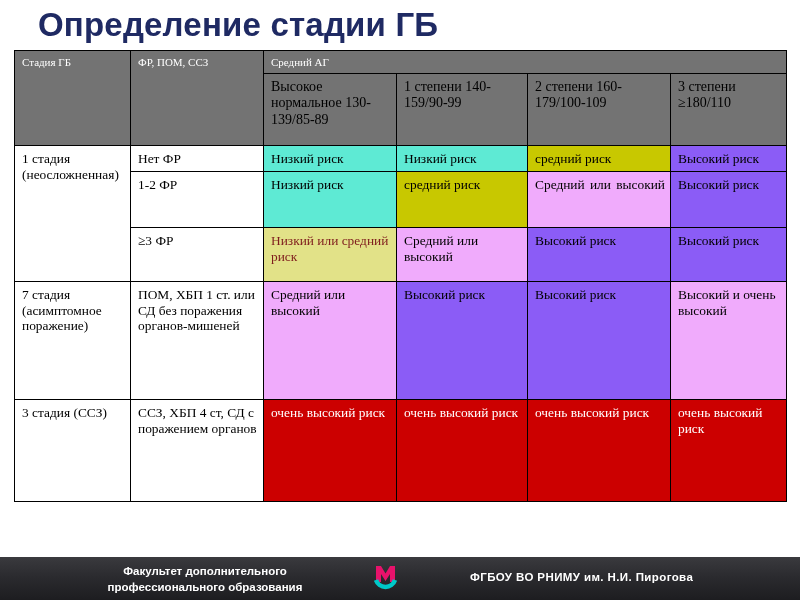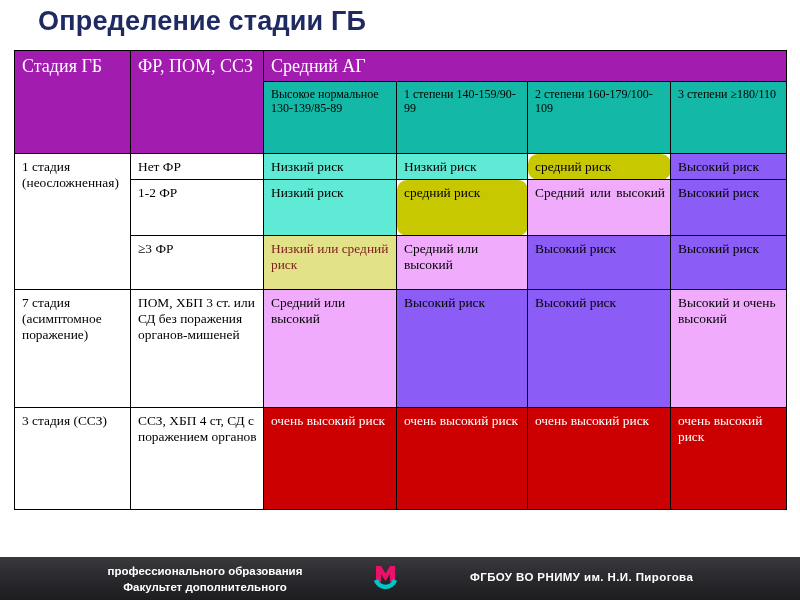--- a/index.html
+++ b/index.html
@@ -14,21 +14,21 @@
     overflow: hidden;
     position: relative;
   }
 
   
   .slide-title {
     position: absolute;
     left: 38px;
     top: 6px;
     font-family: "Liberation Sans", "DejaVu Sans", sans-serif;
-    font-size: 27px;
+    font-size: 33px;
     font-weight: bold;
     color: #1F2A63;
     letter-spacing: 0.2px;
     white-space: nowrap;
   }
 
   
   .risk-table {
     position: absolute;
     left: 14px;
@@ -42,42 +42,42 @@
   .risk-table td, .risk-table th {
     border: 1.6px solid #000000;
     vertical-align: top;
     padding: 5px 5px 4px 7px;
     text-align: left;
     font-weight: normal;
   }
 
   
   .hdr {
-    background: #a21caf;
+    background: #737373;
     color: #FFFFFF;
-    font-size: 18px;
+    font-size: 11px;
     font-family: Liberation Serif, serif;
   }
   .subhdr {
-    background: #14b8a6;
+    background: #737373;
     color: #000000;
-    font-size: 12px;
+    font-size: 14px;
     margin-left: 35px;
   }
 
   
   .stage-cell, .factor-cell {
     background: #FFFFFF;
     color: #000000;
   }
 
   
   .c-yellow  { background: #5eead4; color: #000000; font-weight: bold; }
   .c-khaki   { background: #E2E288; color: #7f1d1d; font-weight: bold; }
-  .c-olive   { background: #C8C800; color: #000000; font-weight: bold; border-radius: 10px; }
+  .c-olive   { background: #C8C800; color: #000000; font-weight: bold; }
   .c-orange  { background: #f0abfc; color: #000000; font-weight: bold; }
   .c-salmon  { background: #8b5cf6; color: #000000; font-weight: bold; }
   .c-red     { background: #f0abfc; color: #000000; font-weight: bold; }
   .c-darkred { background: #CC0000; color: #FFFFFF; font-weight: bold; }
 
   .justify { text-align: justify; text-align-last: justify; }
 
   
   .footer-bar {
     position: absolute;
@@ -166,42 +166,42 @@
     <tr>
       <td class="factor-cell" style="height:44px">≥3 ФР</td>
       <td class="c-khaki justify">Низкий или средний риск</td>
       <td class="c-orange justify">Средний или высокий</td>
       <td class="c-salmon">Высокий риск</td>
       <td class="c-salmon">Высокий риск</td>
     </tr>
 
     <tr>
       <td class="stage-cell" style="height:108px">7 стадия (асимптомное поражение)</td>
-      <td class="factor-cell">ПОМ, ХБП 3 ст. или СД без поражения органов-мишеней</td>
+      <td class="factor-cell">ПОМ, ХБП 1 ст. или СД без поражения органов-мишеней</td>
       <td class="c-orange">Средний или высокий</td>
       <td class="c-salmon">Высокий риск</td>
       <td class="c-salmon">Высокий риск</td>
       <td class="c-red">Высокий и очень высокий</td>
     </tr>
 
     <tr>
       <td class="stage-cell" style="height:92px">3 стадия (ССЗ)</td>
       <td class="factor-cell">ССЗ, ХБП 4 ст, СД с поражением органов</td>
       <td class="c-darkred">очень высокий риск</td>
       <td class="c-darkred">очень высокий риск</td>
       <td class="c-darkred">очень высокий риск</td>
       <td class="c-darkred">очень высокий риск</td>
     </tr>
   </tbody>
 </table>
 
 <div class="footer-bar">
   <div class="footer-left">
+    <div>Факультет дополнительного</div>
     <div>профессионального образования</div>
-    <div>Факультет дополнительного</div>
   </div>
 
   <div class="footer-logo">
     <svg width="44" height="34" viewBox="0 0 44 34" xmlns="http://www.w3.org/2000/svg">
       <g>
         <path d="M8 4 L8 20 L13 20 L13 12 L17.5 19 L22 12 L22 20 L27 20 L27 4 L22 4 L17.5 11.5 L13 4 Z" fill="#E8126B"></path>
       </g>
       <g>
         <path d="M8 18 A10 10 0 0 0 27 18" fill="none" stroke="#00C8C8" stroke-width="4.5" stroke-linecap="butt"></path>
       </g>

